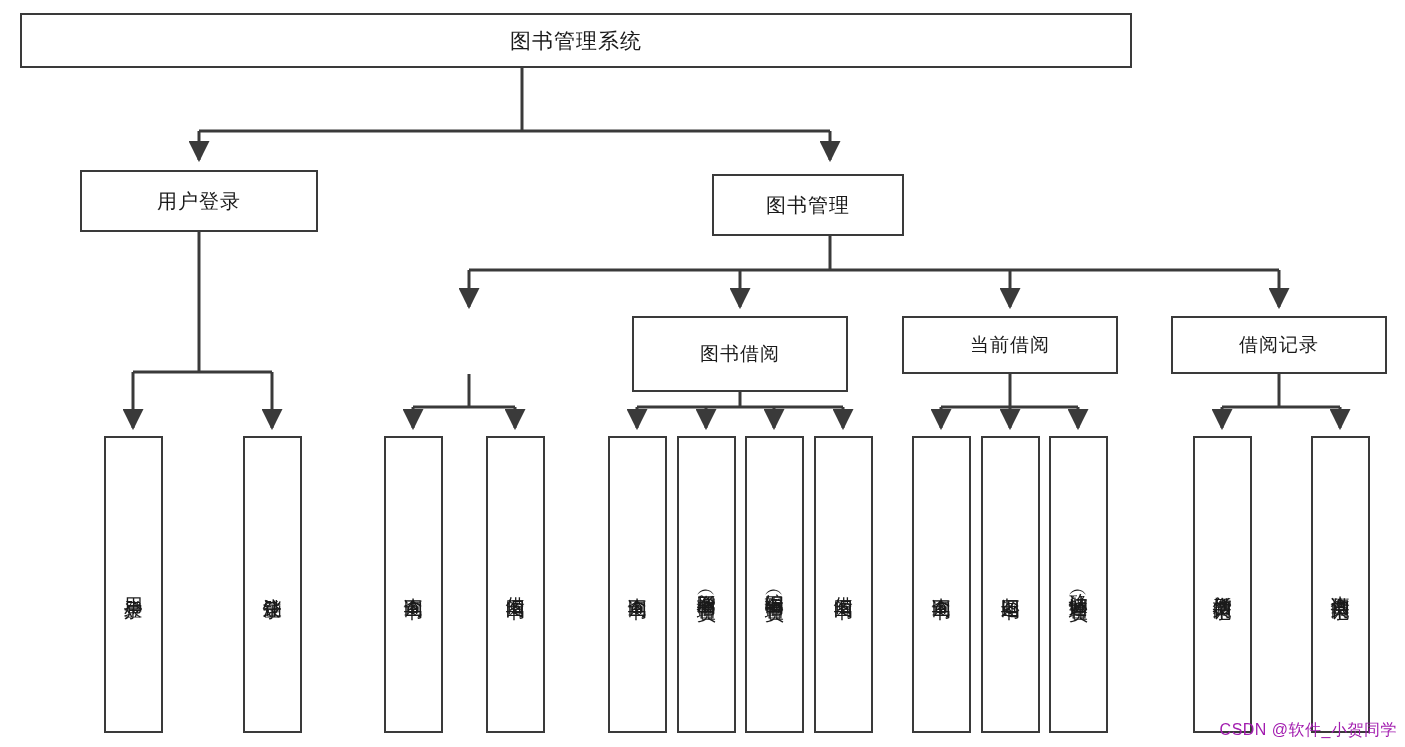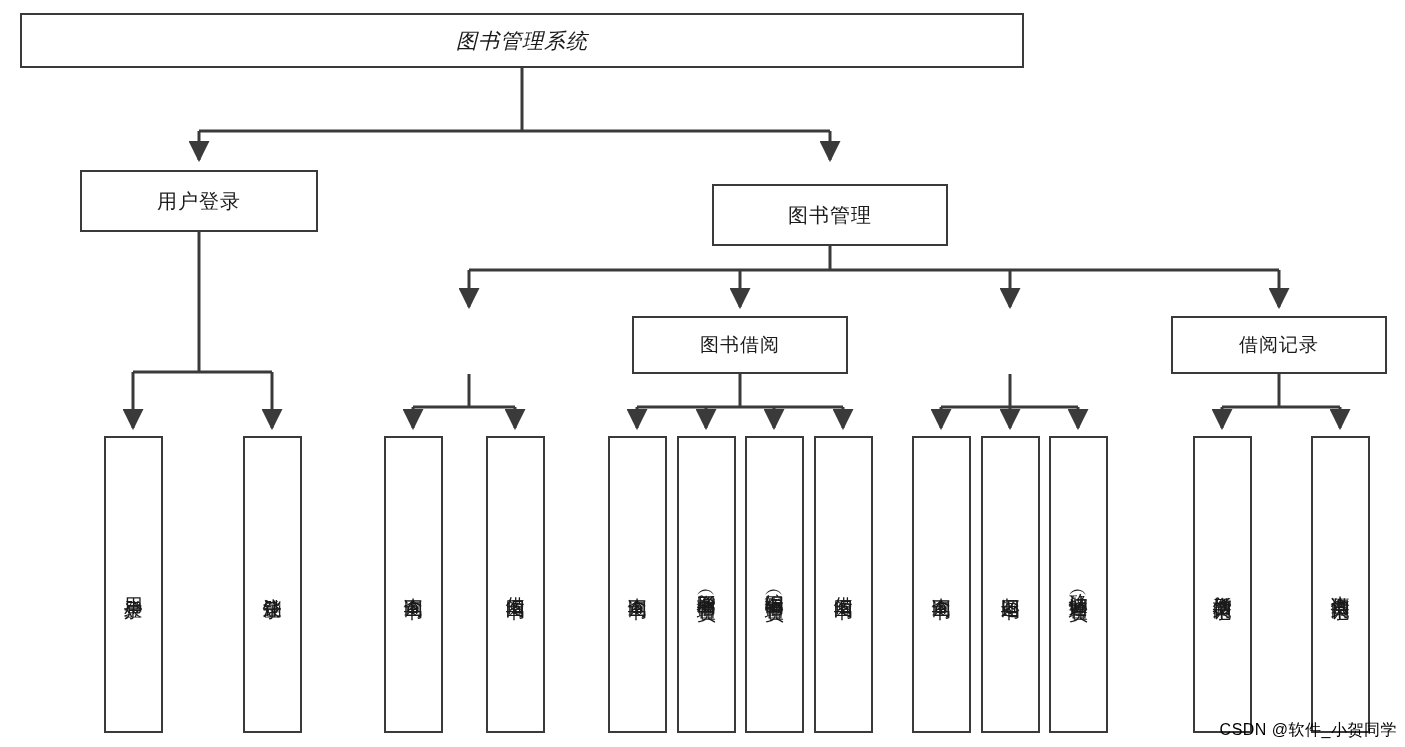--- a/index.html
+++ b/index.html
@@ -16,21 +16,21 @@
   .n-l2 .label{font-size:20px;}
   .n-l3 .label{font-size:19px;}
 
   .leaf{position:absolute;box-sizing:border-box;background:#fff;
         border:2px solid #3a3a3a;display:flex;align-items:center;justify-content:center;}
   .leaf .vlabel{
         writing-mode:vertical-rl;text-orientation:upright;
         font-size:19px;line-height:1.12;letter-spacing:1.5px;
         white-space:nowrap;text-align:center;}
 
-  .watermark{position:absolute;right:8px;bottom:6px;font-size:16px;color:#000000;
+  .watermark{position:absolute;right:8px;bottom:6px;font-size:16px;color:#a21caf;
              letter-spacing:0.5px;white-space:nowrap;}
 </style>
 </head>
 <body>
 
 <div id="canvas">
 
   <svg class="lines" viewBox="0 0 1405 747" xmlns="http://www.w3.org/2000/svg">
     <defs>
       <marker id="arrow" viewBox="0 0 10 10" refX="9" refY="5" markerWidth="7" markerHeight="7" orient="auto-start-reverse">
@@ -74,33 +74,36 @@
       <path d="M 1010 407 L 1010 428" marker-end="url(#arrow)"></path>
       <path d="M 1078 407 L 1078 428" marker-end="url(#arrow)"></path>
 
       <path d="M 1279 374 L 1279 407"></path>
       <path d="M 1222 407 L 1340 407"></path>
       <path d="M 1222 407 L 1222 428" marker-end="url(#arrow)"></path>
       <path d="M 1340 407 L 1340 428" marker-end="url(#arrow)"></path>
     </g>
   </svg>
 
-  <div class="node n-root" style="left:20px;top:13px;width:1004px;height:55px;font-style:italic;">
+  <div class="node n-root" style="left:20px;top:13px;width:1112px;height:55px;">
     <span class="label">图书管理系统</span>
   </div>
 
   <div class="node n-l2" style="left:80px;top:170px;width:238px;height:62px;">
     <span class="label">用户登录</span>
   </div>
-  <div class="node n-l2" style="left:712px;top:184px;width:236px;height:62px;">
+  <div class="node n-l2" style="left:712px;top:174px;width:192px;height:62px;">
     <span class="label">图书管理</span>
   </div>
 
-  <div class="node n-l3" style="left:632px;top:316px;width:216px;height:58px;">
+  <div class="node n-l3" style="left:632px;top:316px;width:216px;height:76px;">
     <span class="label">图书借阅</span>
+  </div>
+  <div class="node n-l3" style="left:902px;top:316px;width:216px;height:58px;">
+    <span class="label">当前借阅</span>
   </div>
   <div class="node n-l3" style="left:1171px;top:316px;width:216px;height:58px;text-align:center;">
     <span class="label">借阅记录</span>
   </div>
 
   <div class="leaf" style="left:104px;top:436px;width:59px;height:297px;">
     <span class="vlabel">用户登录</span>
   </div>
   <div class="leaf" style="left:243px;top:436px;width:59px;height:297px;">
     <span class="vlabel">注销登录</span>

